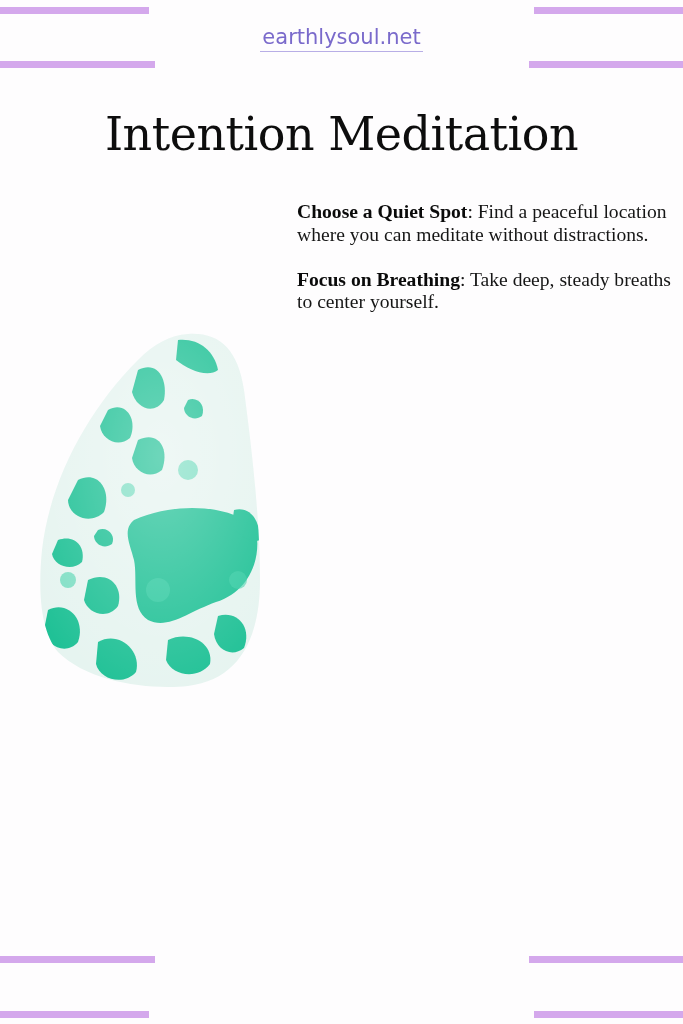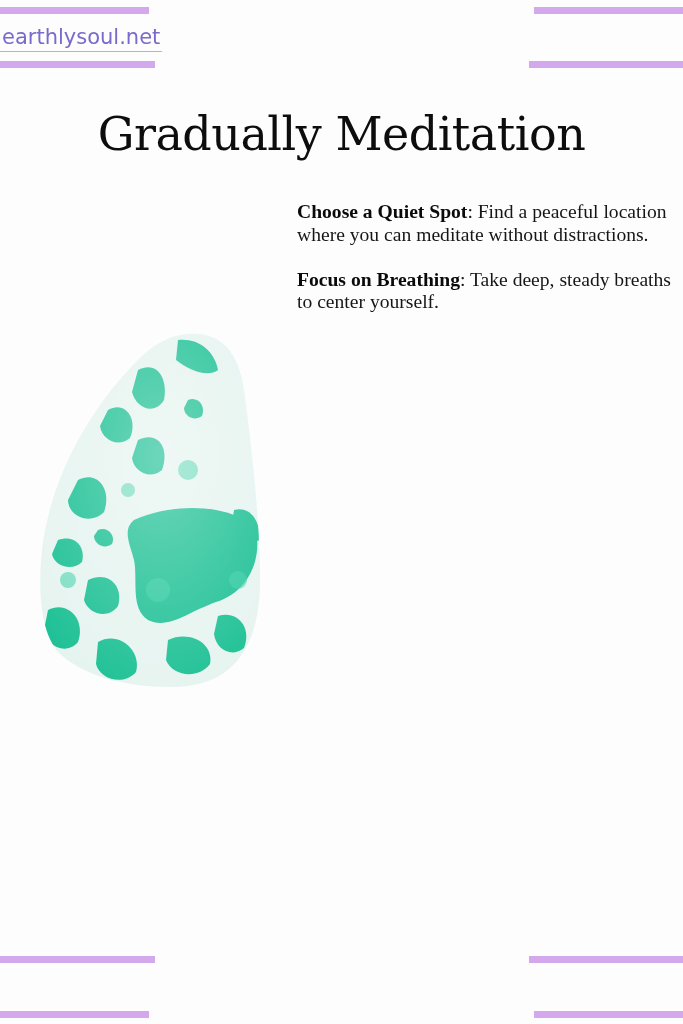--- a/index.html
+++ b/index.html
@@ -4,21 +4,21 @@
   <style>
     html, body { margin: 0; padding: 0; }
     body {
       width: 683px; height: 1024px; position: relative; overflow: hidden;
       background: #fefdfe;
       font-family: "DejaVu Serif", "Liberation Serif", serif;
       color: #151515;
     }
     .bar { position: absolute; height: 7px; background: #d4a8ec; }
     .logo {
-      position: absolute; left: 0; width: 683px; top: 24px; text-align: left;
+      position: absolute; left: 0; width: 683px; top: 24px; text-align: center;
       font-family: "DejaVu Sans", "Liberation Sans", sans-serif;
       font-size: 21px; color: #7a6acb; letter-spacing: 0px; line-height: 26px;
     }
     .logo span.inner {
       display: inline-block; border-bottom: 1.5px solid #b8aee6; padding: 0 2px 1px 2px;
     }
     .title {
       position: absolute; left: 0; width: 683px; top: 104px; text-align: center;
       font-family: "DejaVu Serif", "Liberation Serif", serif;
       font-size: 46px; font-weight: normal; color: #0d0d0d; margin: 0; line-height: 60px;
@@ -47,21 +47,21 @@
 <div class="bar" style="left:529px; top:61px; width:154px;"></div>
 <div class="bar" style="left:0; top:956px; width:155px;"></div>
 <div class="bar" style="left:0; top:1011px; width:149px;"></div>
 <div class="bar" style="left:529px; top:956px; width:154px;"></div>
 <div class="bar" style="left:534px; top:1011px; width:149px;"></div>
 
 <div class="logo">
   <span class="inner">earthlysoul.net</span>
 </div>
 
-<h1 class="title">Gradually Meditation</h1>
+<h1 class="title">Intention Meditation</h1>
 
 <svg class="stone" viewBox="0 0 224 360" xmlns="http://www.w3.org/2000/svg">
   <defs>
     <clipPath id="stoneClip">
       <path d="M150 4 C 182 2, 200 20, 206 60 C 214 120, 222 190, 222 250 C 222 310, 200 350, 150 356 C 110 360, 50 352, 20 322 C 2 300, 0 260, 4 220 C 12 150, 50 80, 100 30 C 116 14, 132 5, 150 4 Z"></path>
     </clipPath>
     <radialGradient id="sheen" cx="0.55" cy="0.35" r="0.7">
       <stop offset="0" stop-color="#ffffff" stop-opacity="0.35"></stop>
       <stop offset="1" stop-color="#ffffff" stop-opacity="0"></stop>
     </radialGradient>

